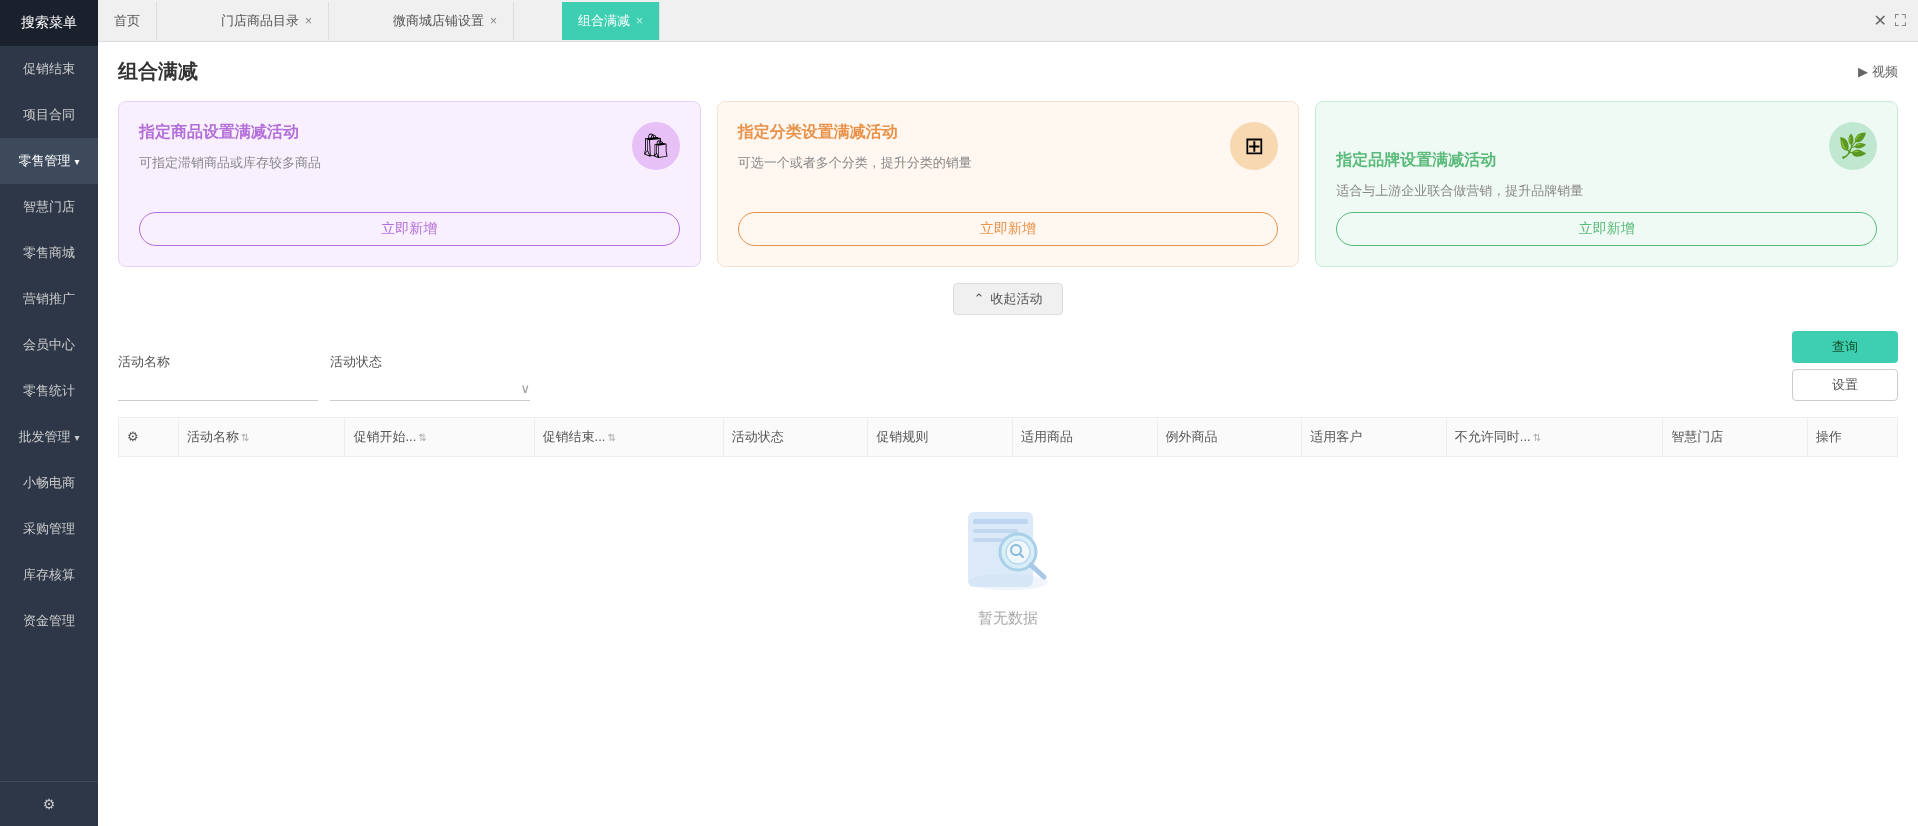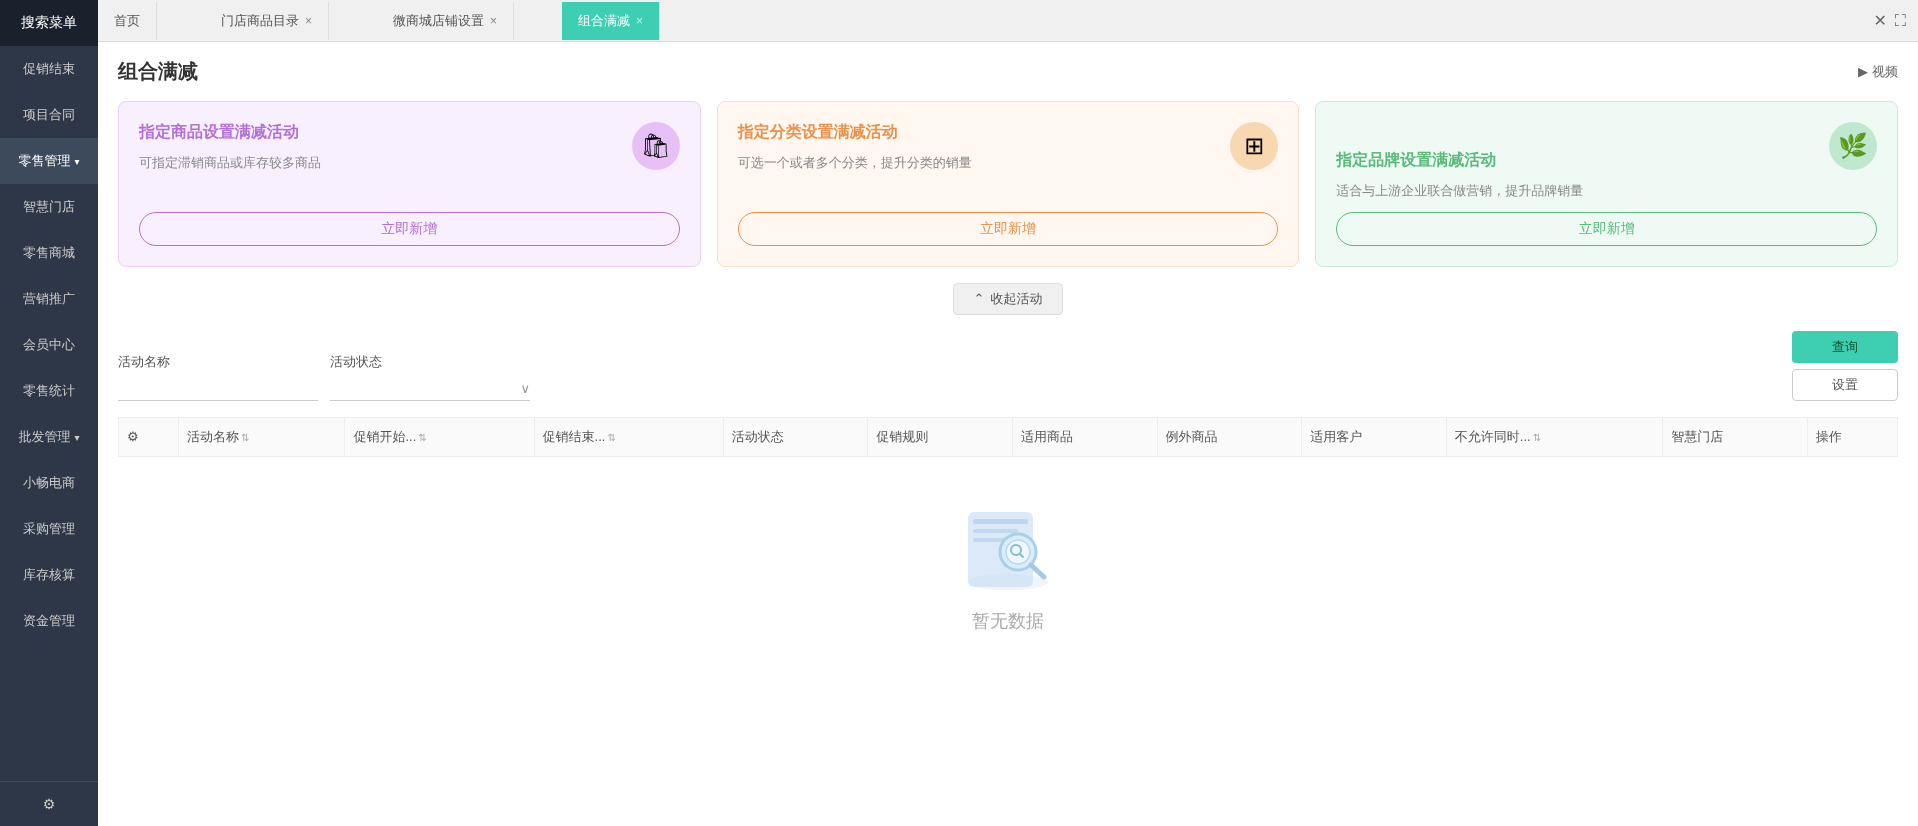--- a/index.html
+++ b/index.html
@@ -303,21 +303,21 @@
       align-items: center;
       padding: 40px 0 20px;
     }
     .empty-illustration {
       width: 120px;
       height: 100px;
       margin-bottom: 12px;
     }
     .empty-text {
       color: #aaa;
-      font-size: 18px;
+      font-size: 15px;
     }
   </style>
 </head>
 <body>
 
 <div class="sidebar">
   <div class="sidebar-top">
     <span>搜索菜单</span>
   </div>
   <div id="sidebar-items-container">

